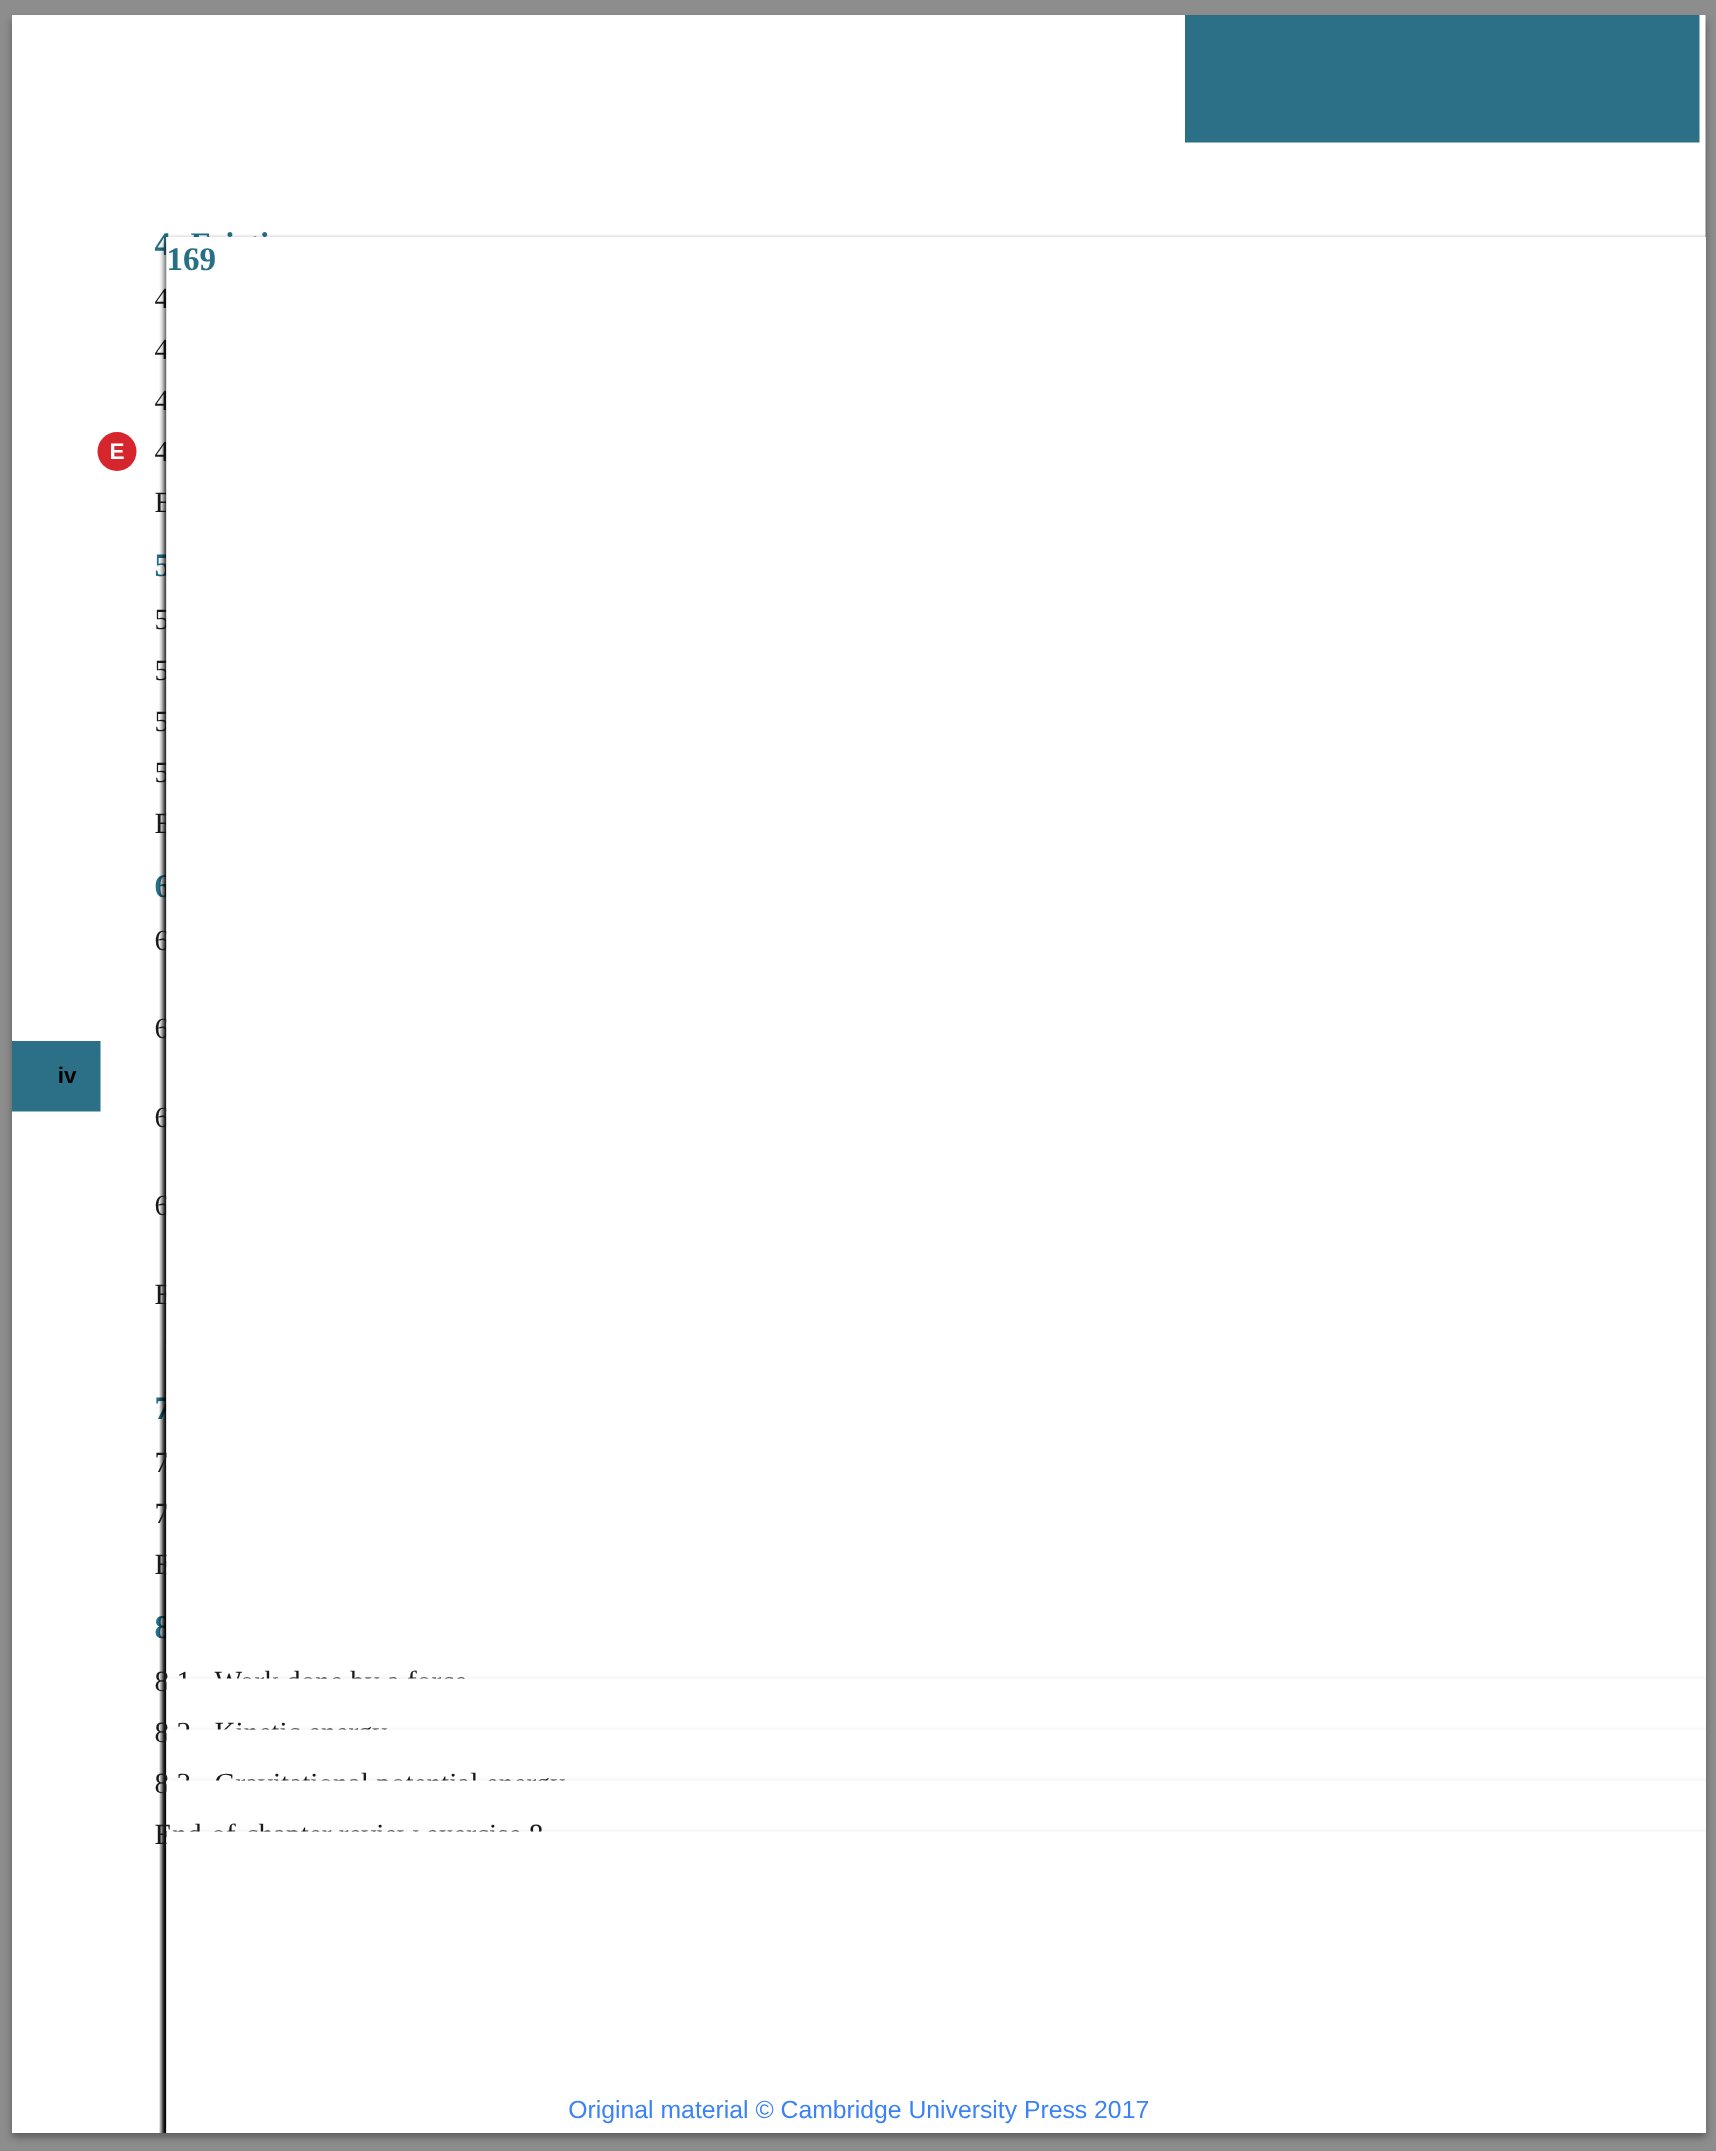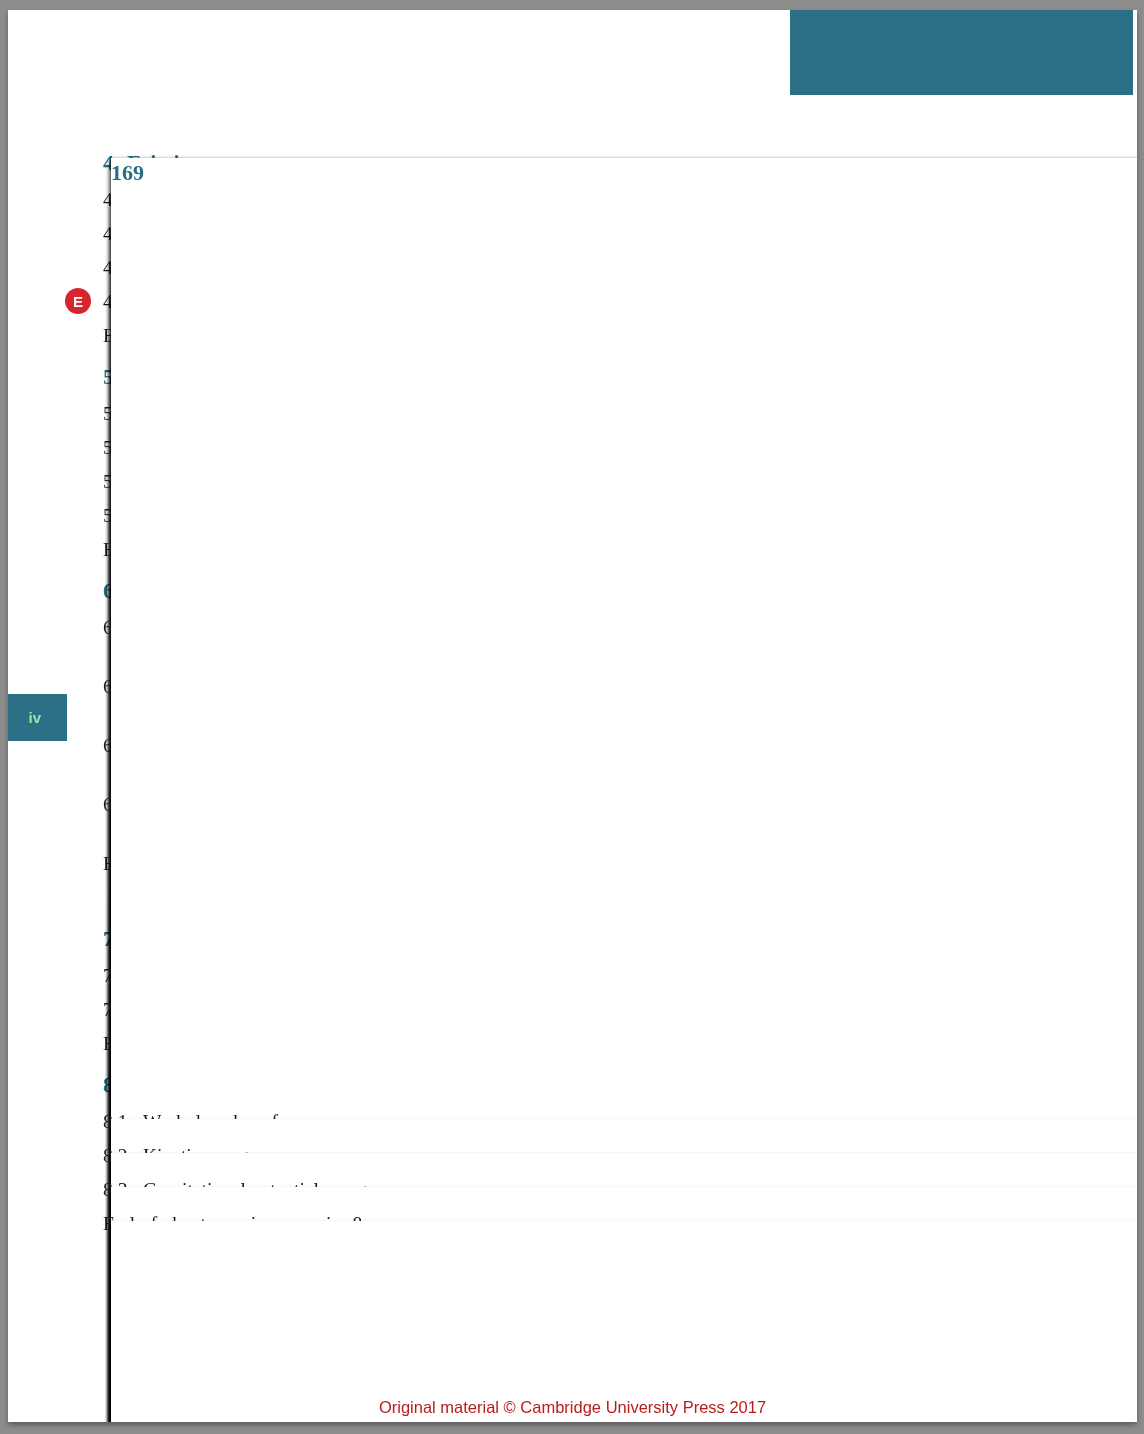--- a/index.html
+++ b/index.html
@@ -47,26 +47,26 @@
   .header-accent {
     position: absolute; left: 782px; top: 0;
     width: 343px; height: 85px;
     background: var(--teal-block);
   }
   
   .page-tab {
     position: absolute; left: 0; top: 684px;
     width: 59px; height: 47px;
     background: var(--teal-block);
-    color: #86efac;
+    color: #000000;
     font-family: "Liberation Sans", sans-serif;
     font-weight: bold;
     font-size: 15px;
     display: flex; align-items: center; justify-content: flex-end;
-    padding-right: 26px;
+    padding-right: 16px;
   }
   
   .toc {
     position: absolute;
     left: 95px; top: 138px;
     width: 633px;
   }
   .chapter + .chapter { margin-top: 14px; }
   .chapter-heading {
     display: flex;
@@ -121,21 +121,21 @@
   }
   
   .page-footer {
     position: absolute;
     left: 0; top: 1386px;
     width: 100%;
     text-align: center;
     font-family: "Liberation Sans", sans-serif;
     font-size: 16.5px;
     line-height: 22px;
-    color: #b91c1c;
+    color: #3b82f6;
   }
 </style>
 </head>
 <body>
 
 <div class="page">
 
   <div class="header-accent"></div>
 
   <div class="page-tab">

